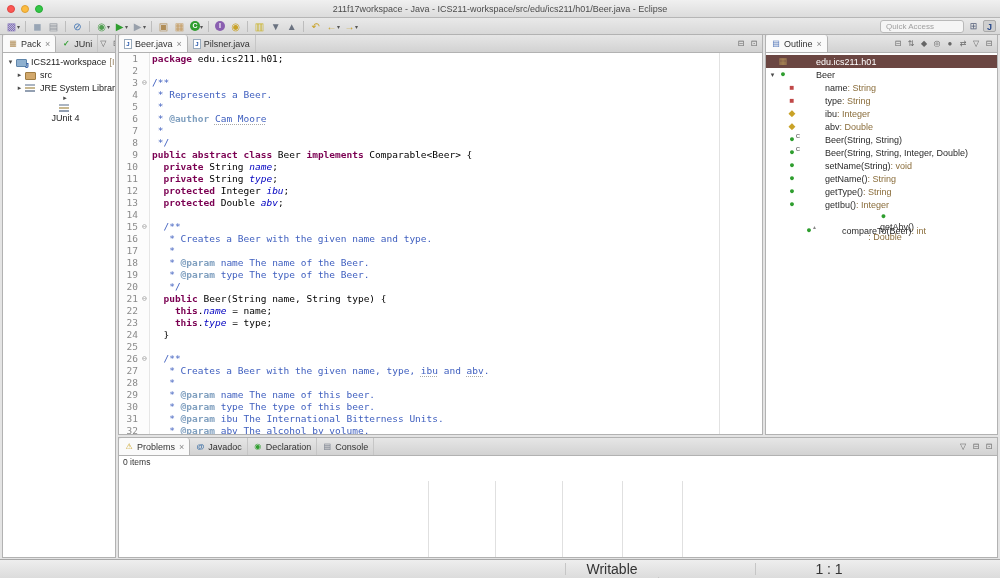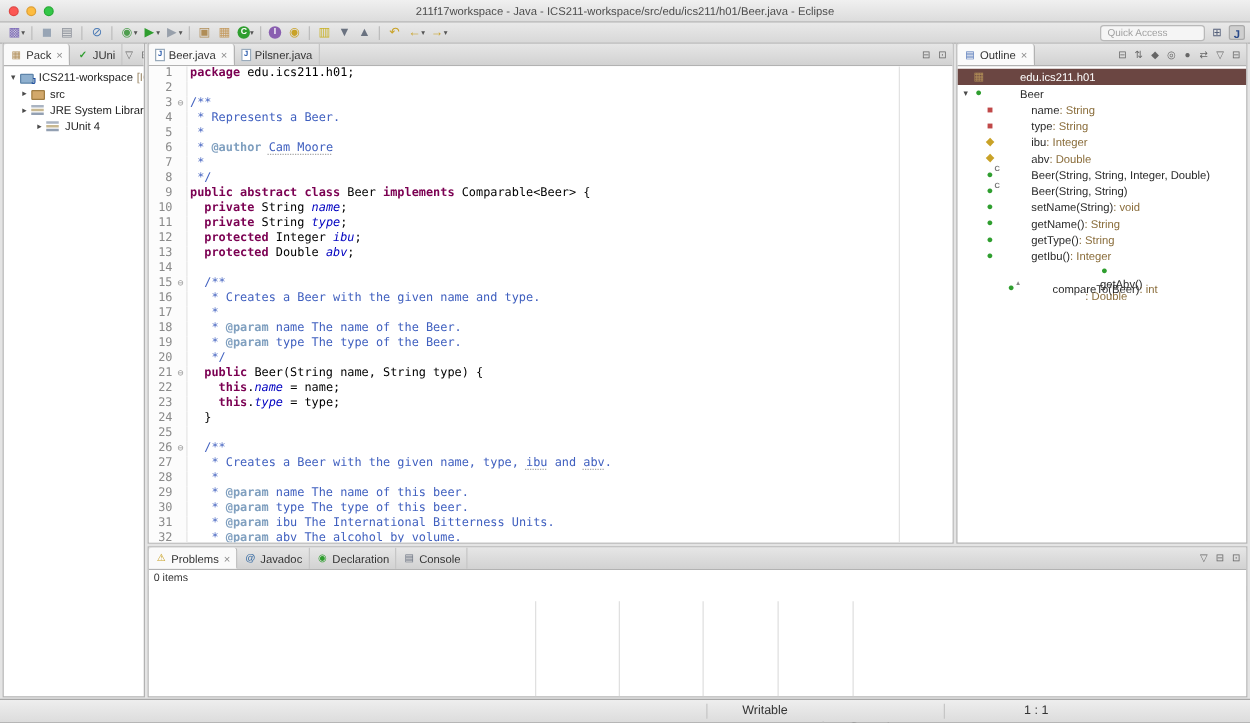--- a/index.html
+++ b/index.html
@@ -105,21 +105,21 @@
   .ptable-head{display:flex;height:13px;background:linear-gradient(#f6f6f6,#e6e6e6);
                border-top:1px solid #d6d6d6;border-bottom:1px solid #c9c9c9;}
   .pcell{font-size:8.5px;color:#333;padding:1px 0 0 4px;border-right:1px solid #d2d2d2;box-sizing:border-box;
          display:flex;align-items:center;}
   .pcell span{pointer-events:none;}
   .sortind{margin-left:auto;margin-right:2px;color:#777;font-size:8px;}
   .ptable-body{display:flex;position:absolute;left:0;right:0;top:43px;bottom:0;background:#fff;}
   .pbody{height:100%;border-right:1px solid #e0e0e0;}
   
   .statusbar{position:absolute;left:0;right:0;bottom:0;height:18px;background:linear-gradient(#eee,#dcdcdc);
-             border-top:1px solid #a8a8a8;display:flex;align-items:center;font-size:10px;color:#333;}
+             border-top:1px solid #a8a8a8;display:flex;align-items:center;font-size:14px;color:#333;}
   .sb-spacer{flex:1;}
   .sb-cell{text-align:center;border-left:1px solid #c6c6c6;height:12px;line-height:12px;}
   .sb-w1{width:92px;} .sb-w2{width:96px;margin-top:28px;} .sb-w3{width:62px;padding-left:42px;}
   .sb-end{width:140px;}
 </style>
 </head>
 <body>
 
 <div class="window">
 
@@ -239,21 +239,21 @@
           <div class="tree-row" style="padding-left: 12px;">
             <span class="tree-toggle">▸</span>
             <span class="pic pic-src"></span>
             <span class="tree-label">src</span>
           </div>
           <div class="tree-row" style="padding-left: 12px;">
             <span class="tree-toggle">▸</span>
             <span class="pic pic-lib"></span>
             <span class="tree-label">JRE System Library</span>
           </div>
-          <div class="tree-row" style="padding-left: 24px;">
+          <div class="tree-row" style="padding-left: 12px; flex-direction: column;">
             <span class="tree-toggle">▸</span>
             <span class="pic pic-lib"></span>
             <span class="tree-label">JUnit 4</span>
           </div>
         </div>
     </div>
 
     <div class="panel editor-panel">
       <div class="panel-tabs">
         <div class="vtab active">
@@ -486,26 +486,26 @@
           </div>
           <div class="orow" style="padding-left: 11px;">
             <span class="tree-toggle"></span>
             <span class="oi oi-field-protected"></span>
             <span class="olabel">abv</span>
             <span class="otype"> : Double</span>
           </div>
           <div class="orow" style="padding-left: 11px;">
             <span class="tree-toggle"></span>
             <span class="oi oi-ctor"></span>
+            <span class="olabel">Beer(String, String)</span>
+          </div>
+          <div class="orow" style="padding-left: 11px;">
+            <span class="tree-toggle"></span>
+            <span class="oi oi-ctor"></span>
             <span class="olabel">Beer(String, String, Integer, Double)</span>
-          </div>
-          <div class="orow" style="padding-left: 11px;">
-            <span class="tree-toggle"></span>
-            <span class="oi oi-ctor"></span>
-            <span class="olabel">Beer(String, String)</span>
           </div>
           <div class="orow" style="padding-left: 11px;">
             <span class="tree-toggle"></span>
             <span class="oi oi-method"></span>
             <span class="olabel">setName(String)</span>
             <span class="otype"> : void</span>
           </div>
           <div class="orow" style="padding-left: 11px;">
             <span class="tree-toggle"></span>
             <span class="oi oi-method"></span>

